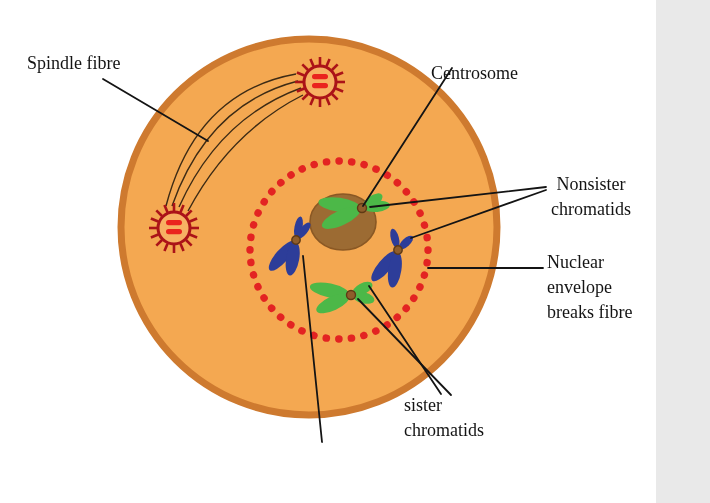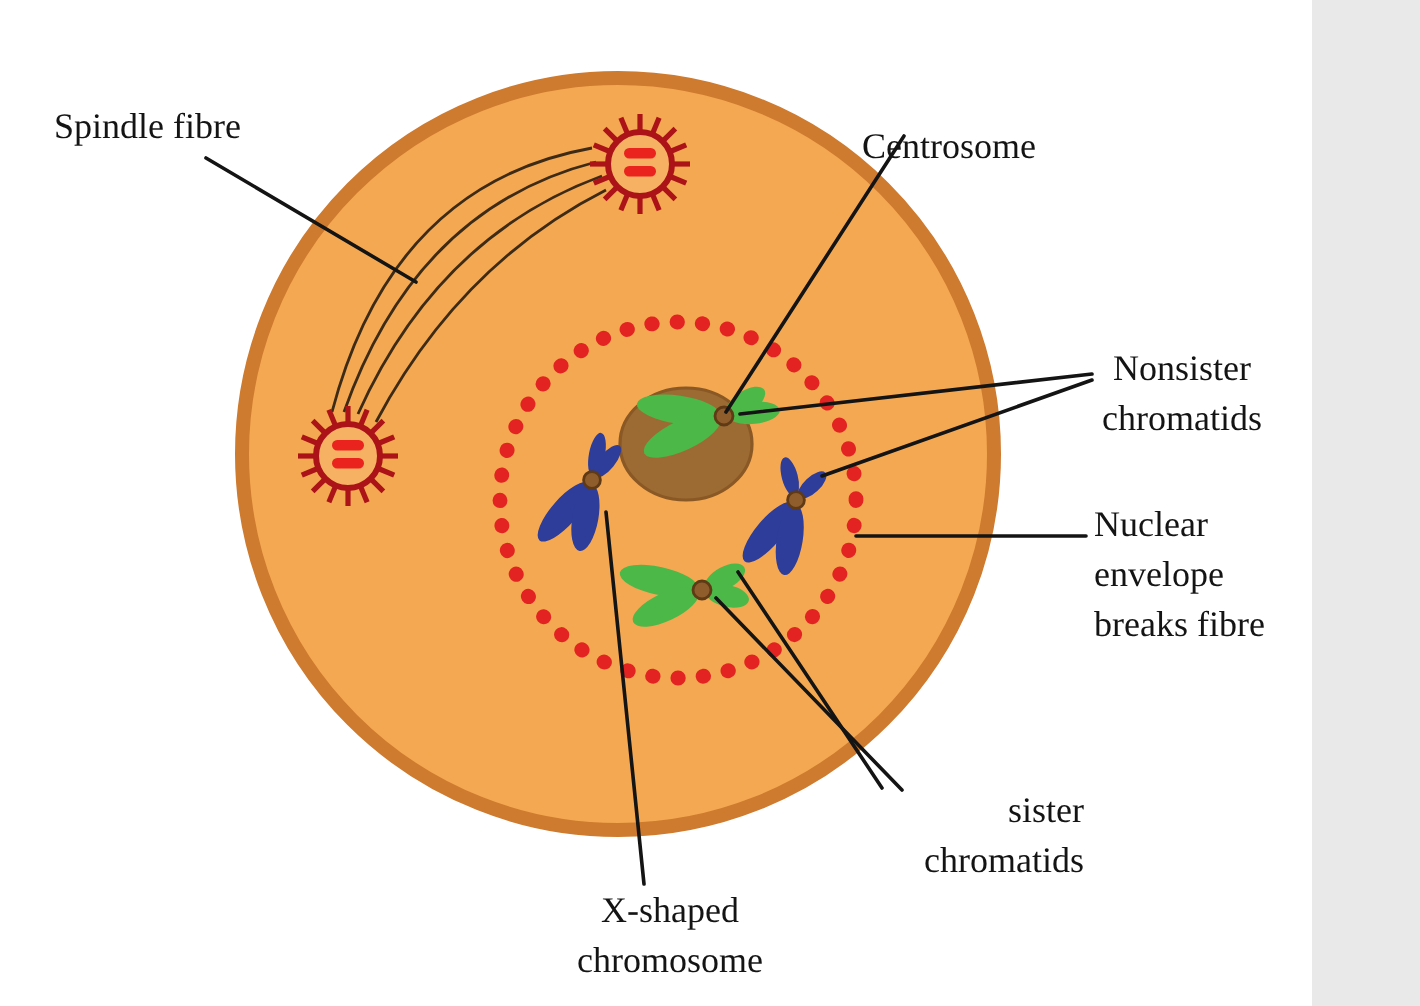--- a/index.html
+++ b/index.html
@@ -37,21 +37,21 @@
   .pointer{stroke:var(--pointer-line); stroke-width:1.8; stroke-linecap:round;}
   
   .label{
     position:absolute; font-size:18px; line-height:25px;
     color:var(--label-text); white-space:pre-line;
   }
   .lbl-spindle{left:27px; top:51px;}
   .lbl-centrosome{left:431px; top:37px;margin-top:24px;}
   .lbl-nonsister{left:551px; top:172px;text-align:center;}
   .lbl-nuclear{left:547px; top:250px;}
-  .lbl-sister{left:420px; top:393px; width:122px; text-align:right;}
+  .lbl-sister{left:404px; top:393px; width:122px; text-align:left;}
   .lbl-xshaped{left:269px; top:443px; width:132px; text-align:center;}
 </style>
 </head>
 <body>
 
 <div class="stage">
 
   <svg width="710" height="503" viewBox="0 0 710 503">
 
     <circle class="cell" cx="309" cy="227" r="188"></circle>
@@ -160,16 +160,14 @@
   </svg>
 
   <div class="label lbl-spindle">Spindle fibre</div>
   <div class="label lbl-centrosome">Centrosome</div>
   <div class="label lbl-nonsister">Nonsister
 chromatids</div>
   <div class="label lbl-nuclear">Nuclear envelope
 breaks fibre</div>
   <div class="label lbl-sister">sister
 chromatids</div>
-  <div class="label lbl-xshaped">X-shaped
-chromosome</div>
 
 </div>
 
 </body></html>

